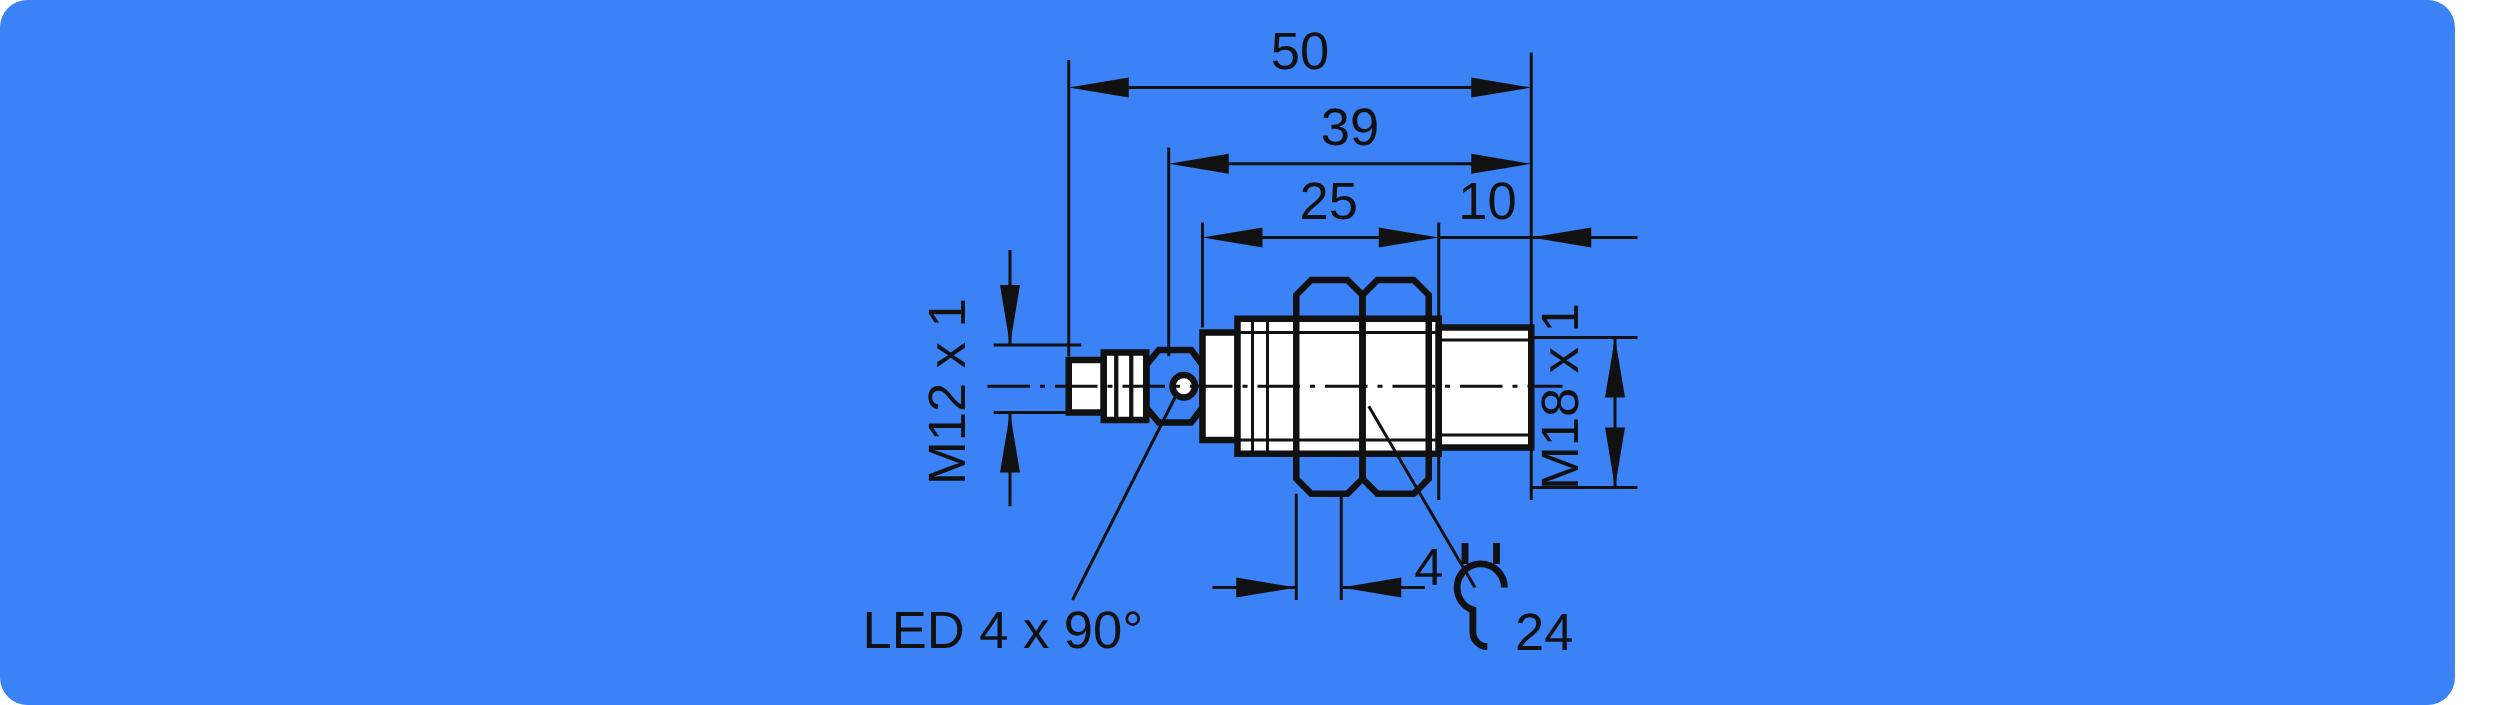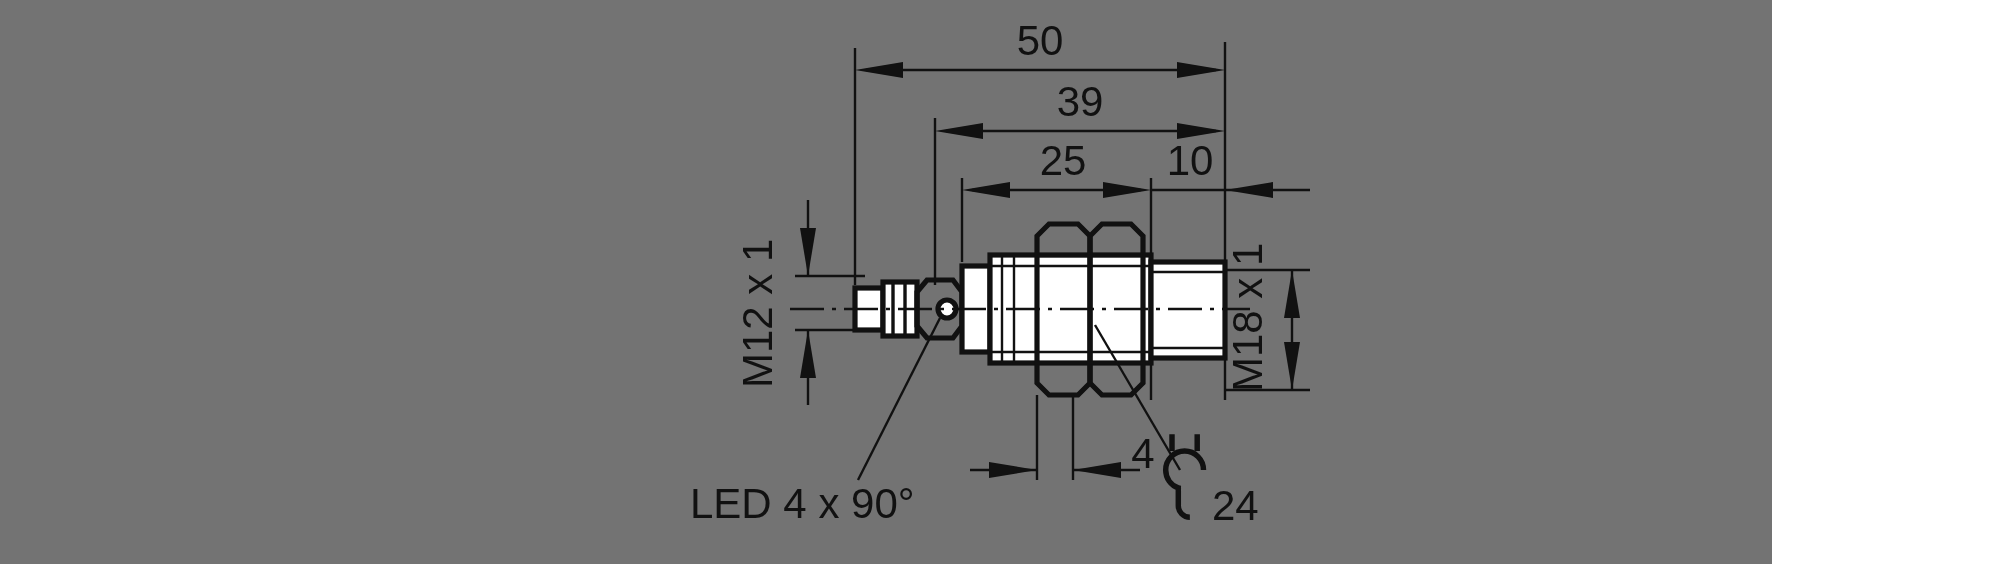--- a/index.html
+++ b/index.html
@@ -8,23 +8,24 @@
     background: #ffffff;
   }
   body {
     width: 2000px;
     height: 564px;
     font-family: "Liberation Sans", sans-serif;
     overflow: hidden;
   }
   #drawing-root {
     position: relative;
-    width: 1772px;
+    width: 1964px;
     height: 564px;
-    background: #737373;
+    background: #3b82f6;
+    border-radius: 22px;
   }
   svg#technical-drawing {
     display: block;
     width: 2000px;
     height: 564px;
   }
   .dim-text {
     font-family: "Liberation Sans", sans-serif;
     font-size: 42px;
     fill: #111111;

